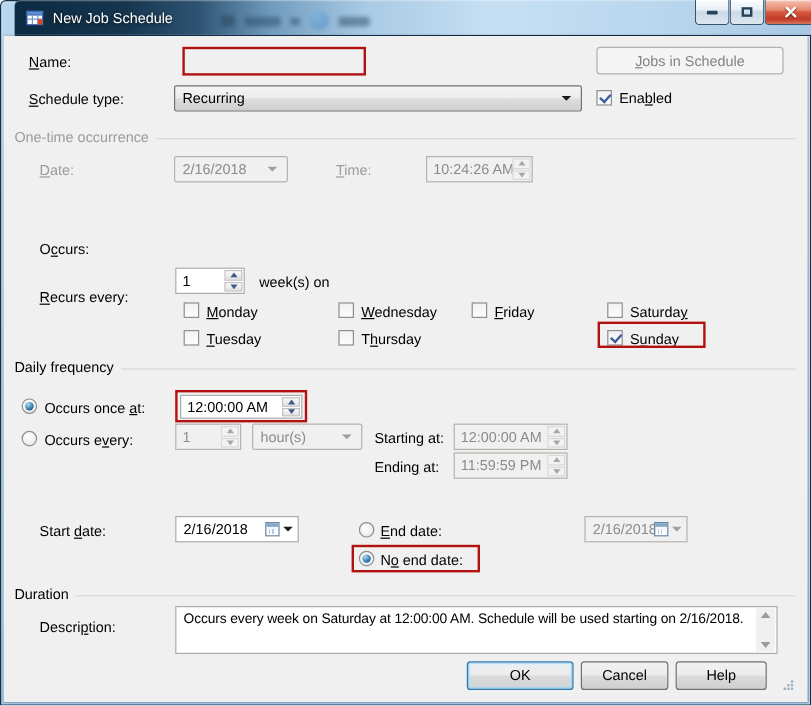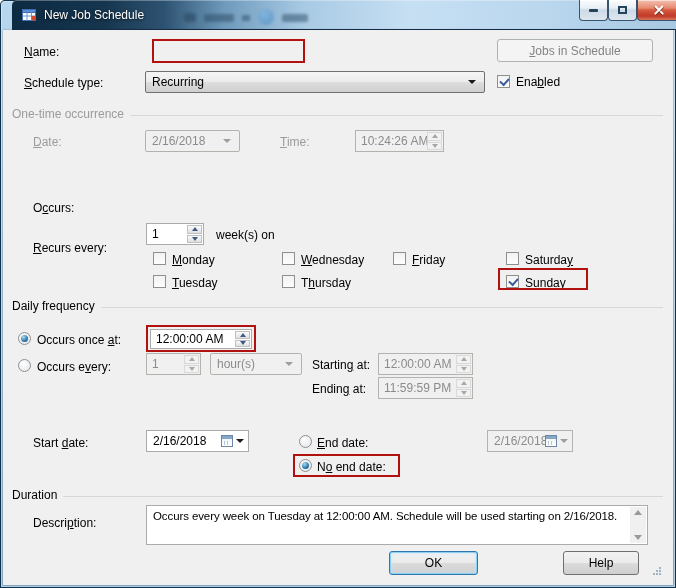--- a/index.html
+++ b/index.html
@@ -262,24 +262,25 @@
     <span class="radio checked" style="left:296px;top:429px"></span>
     <div class="lbl" style="left:314px;top:430px">N<u>o</u> end date:</div>
     <div class="ann" style="left:290px;top:424px;width:107px;height:23px"></div>
 
     <div class="ghead" style="top:458px">
       <span>Duration</span>
       <span class="gline"></span>
     </div>
     <div class="lbl" style="left:30px;top:486px">Descri<u>p</u>tion:</div>
     <div class="descbox" style="left:143px;top:475px;width:502px;height:40px">
-      <div class="desctext">Occurs every week on Tuesday at 12:00:00 AM. Schedule will be used starting on 2/16/2018.</div>
+      <div class="desctext">Occurs every week on Saturday at 12:00:00 AM. Schedule will be used starting on 2/16/2018.</div>
       <div class="vscroll">
         <span class="vsu"></span>
         <span class="vsd"></span>
       </div>
     </div>
 
     <div class="btn default" style="left:386px;top:521px;width:89px;height:24px">OK</div>
+    <div class="btn" style="left:481px;top:521px;width:73px;height:24px">Cancel</div>
     <div class="btn" style="left:560px;top:521px;width:76px;height:24px">Help</div>
     <div class="grip"></div>
   </div>
 </div>
 
 </body></html>

